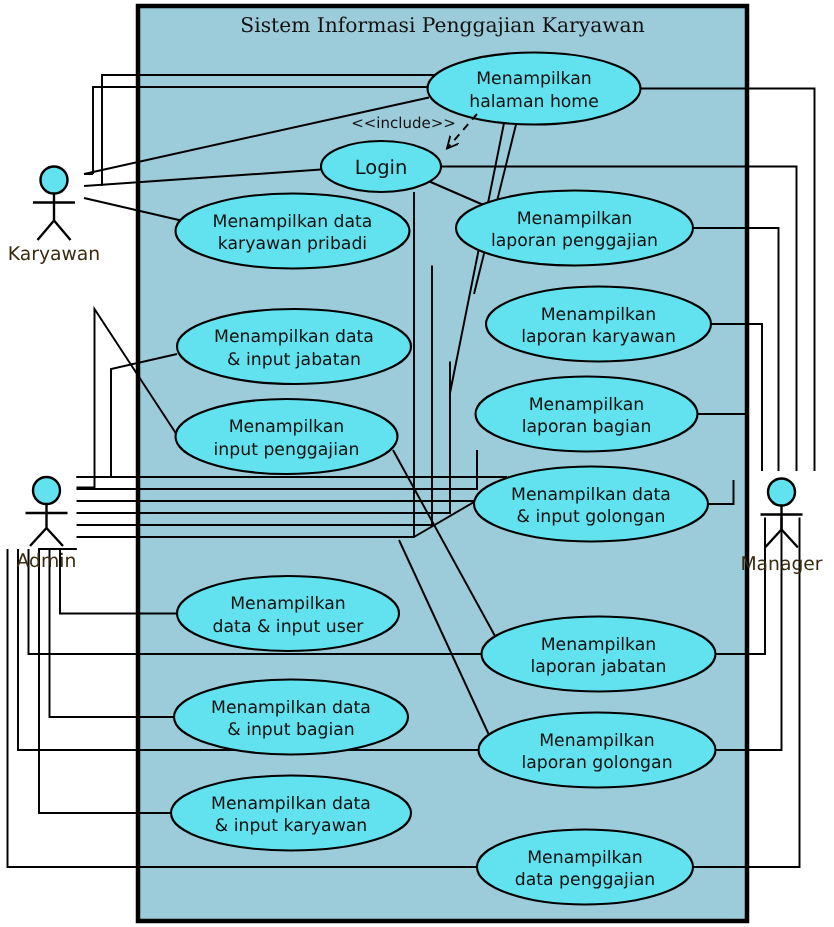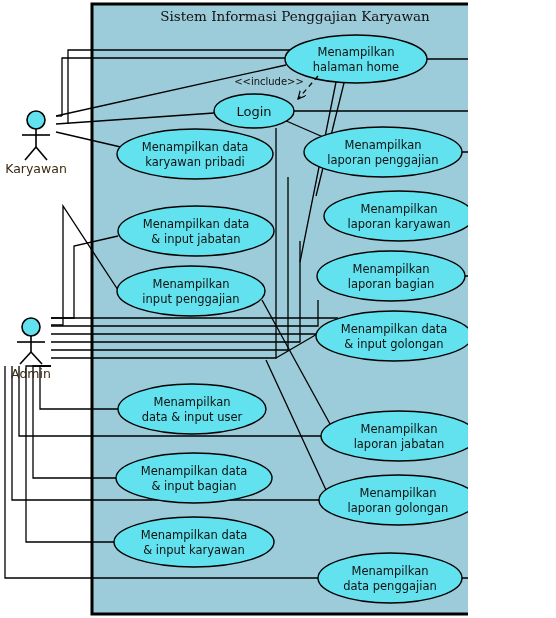--- a/index.html
+++ b/index.html
@@ -1,17 +1,17 @@
 <!DOCTYPE html>
 <html><head>
 <meta charset="utf-8">
 <style>
   html,body{margin:0;padding:0;background:#ffffff;}
   body{width:556px;height:618px;font-family:"DejaVu Sans",sans-serif;}
-  #diagram-root{position:relative;width:468px;height:618px;overflow:hidden;background:#ffffff;}
+  #diagram-root{position:relative;width:556px;height:618px;overflow:hidden;background:#ffffff;}
   svg{display:block;}
   .uc-label{font-family:"DejaVu Sans",sans-serif;font-size:11.5px;fill:#111111;text-anchor:middle;}
   .actor-label{font-family:"DejaVu Sans",sans-serif;font-size:12.5px;fill:#3a2a10;text-anchor:middle;}
   .sys-title{font-family:"DejaVu Serif",serif;font-size:13.5px;fill:#111111;text-anchor:middle;}
   .stereo-label{font-family:"DejaVu Sans",sans-serif;font-size:10px;fill:#111111;text-anchor:middle;}
 </style>
 </head>
 <body>
 
 <div id="diagram-root">

